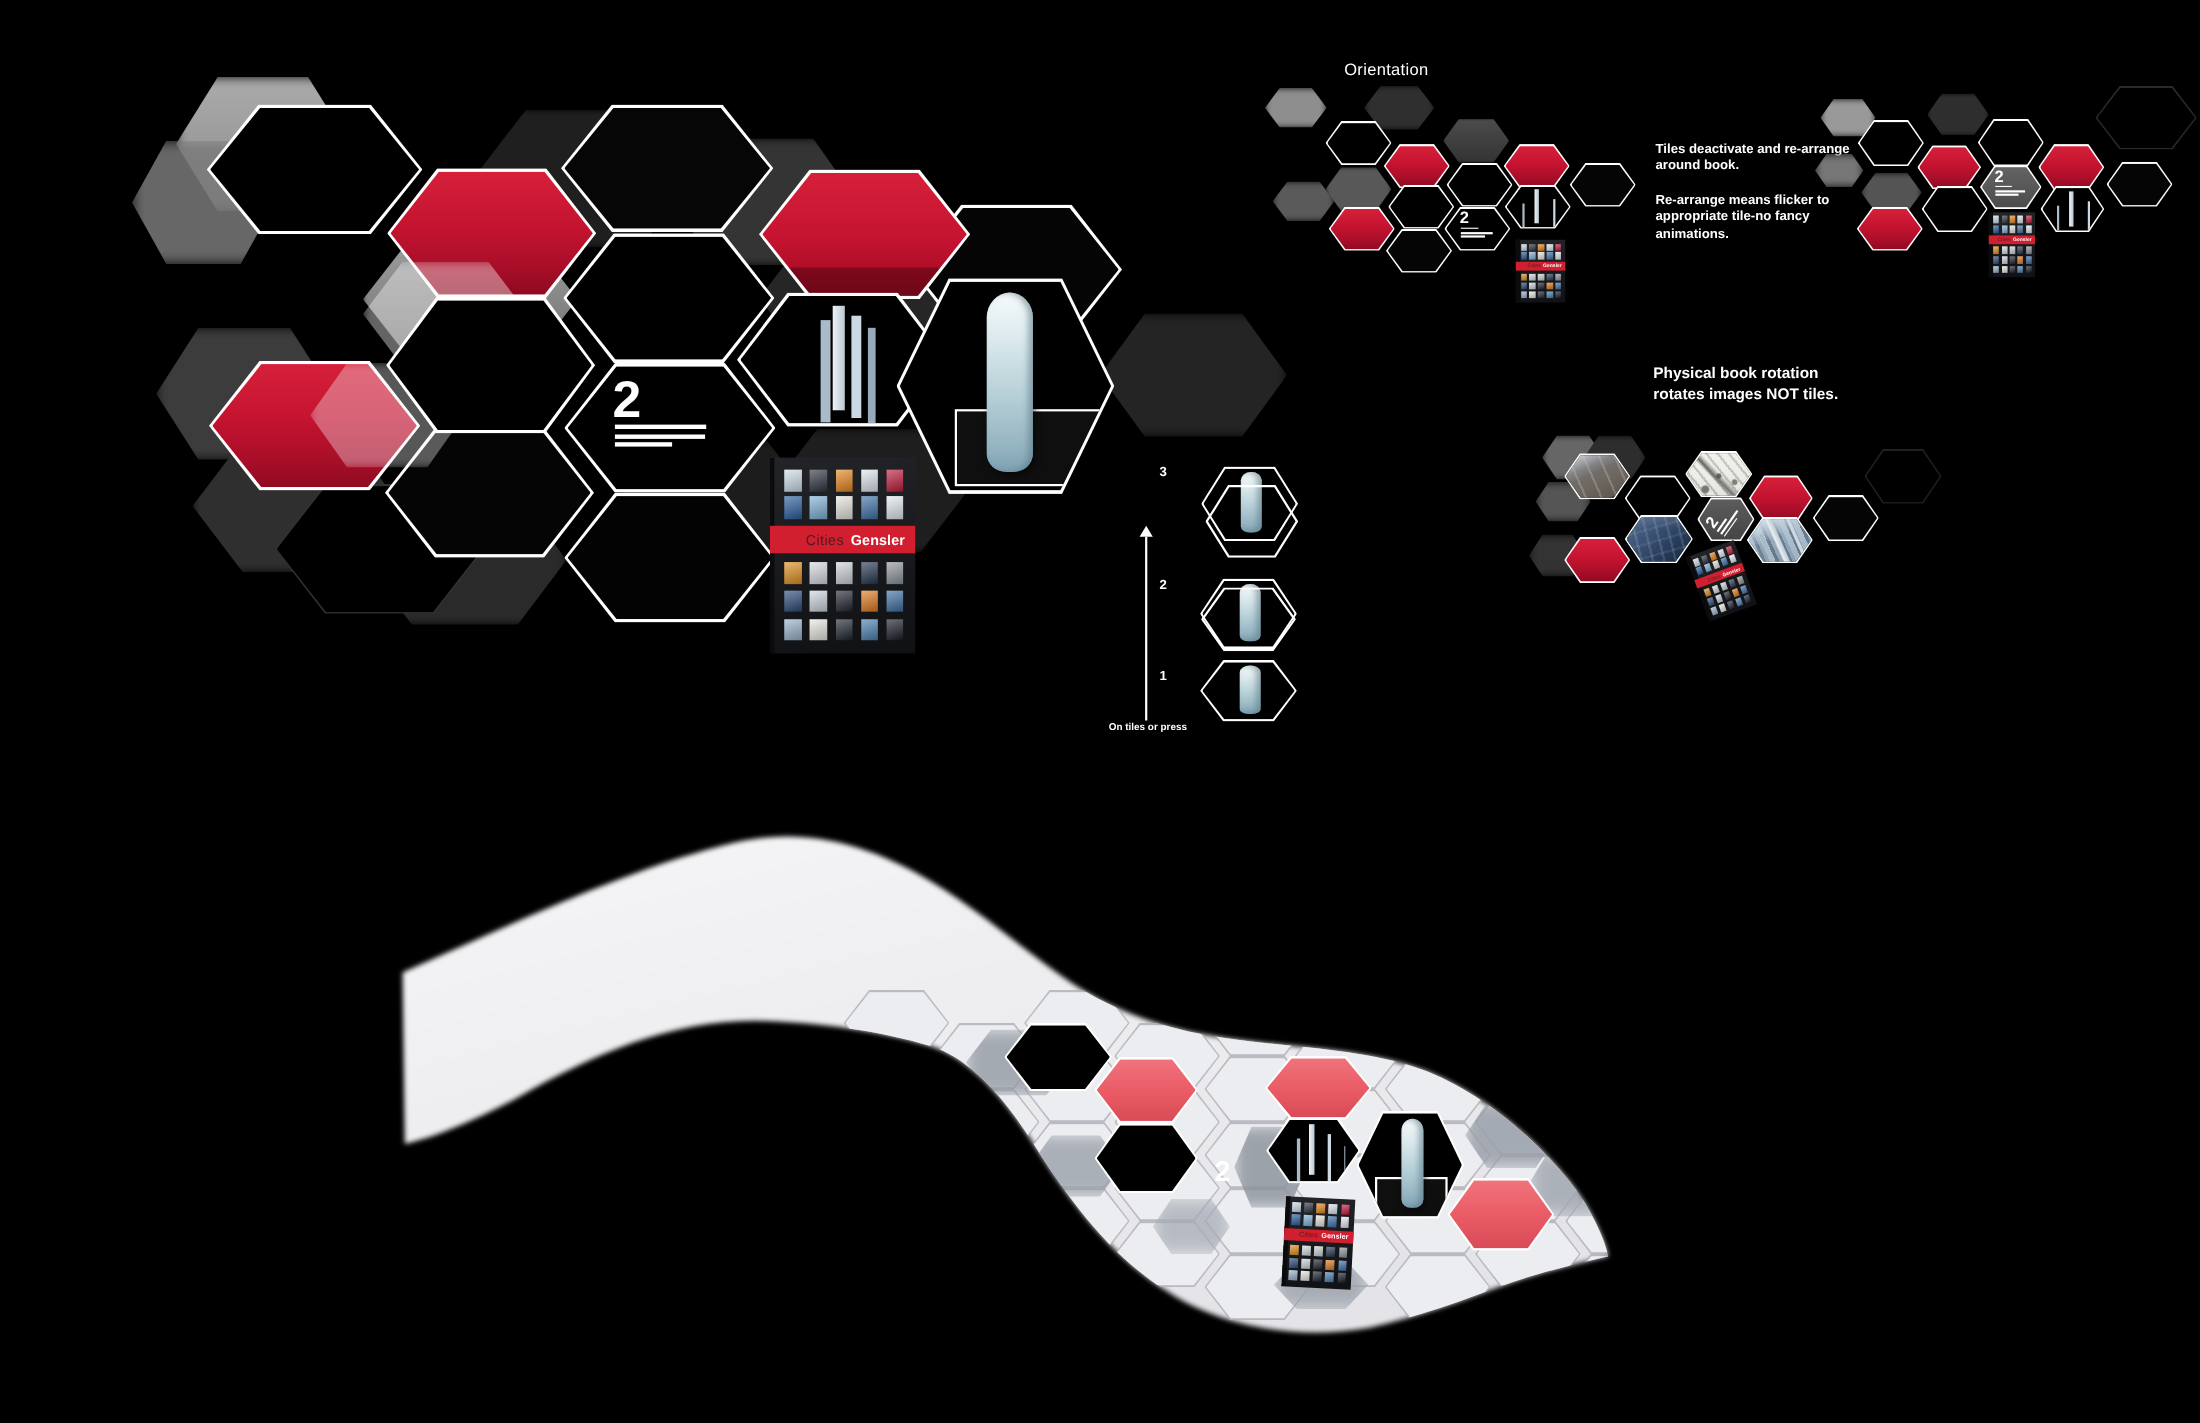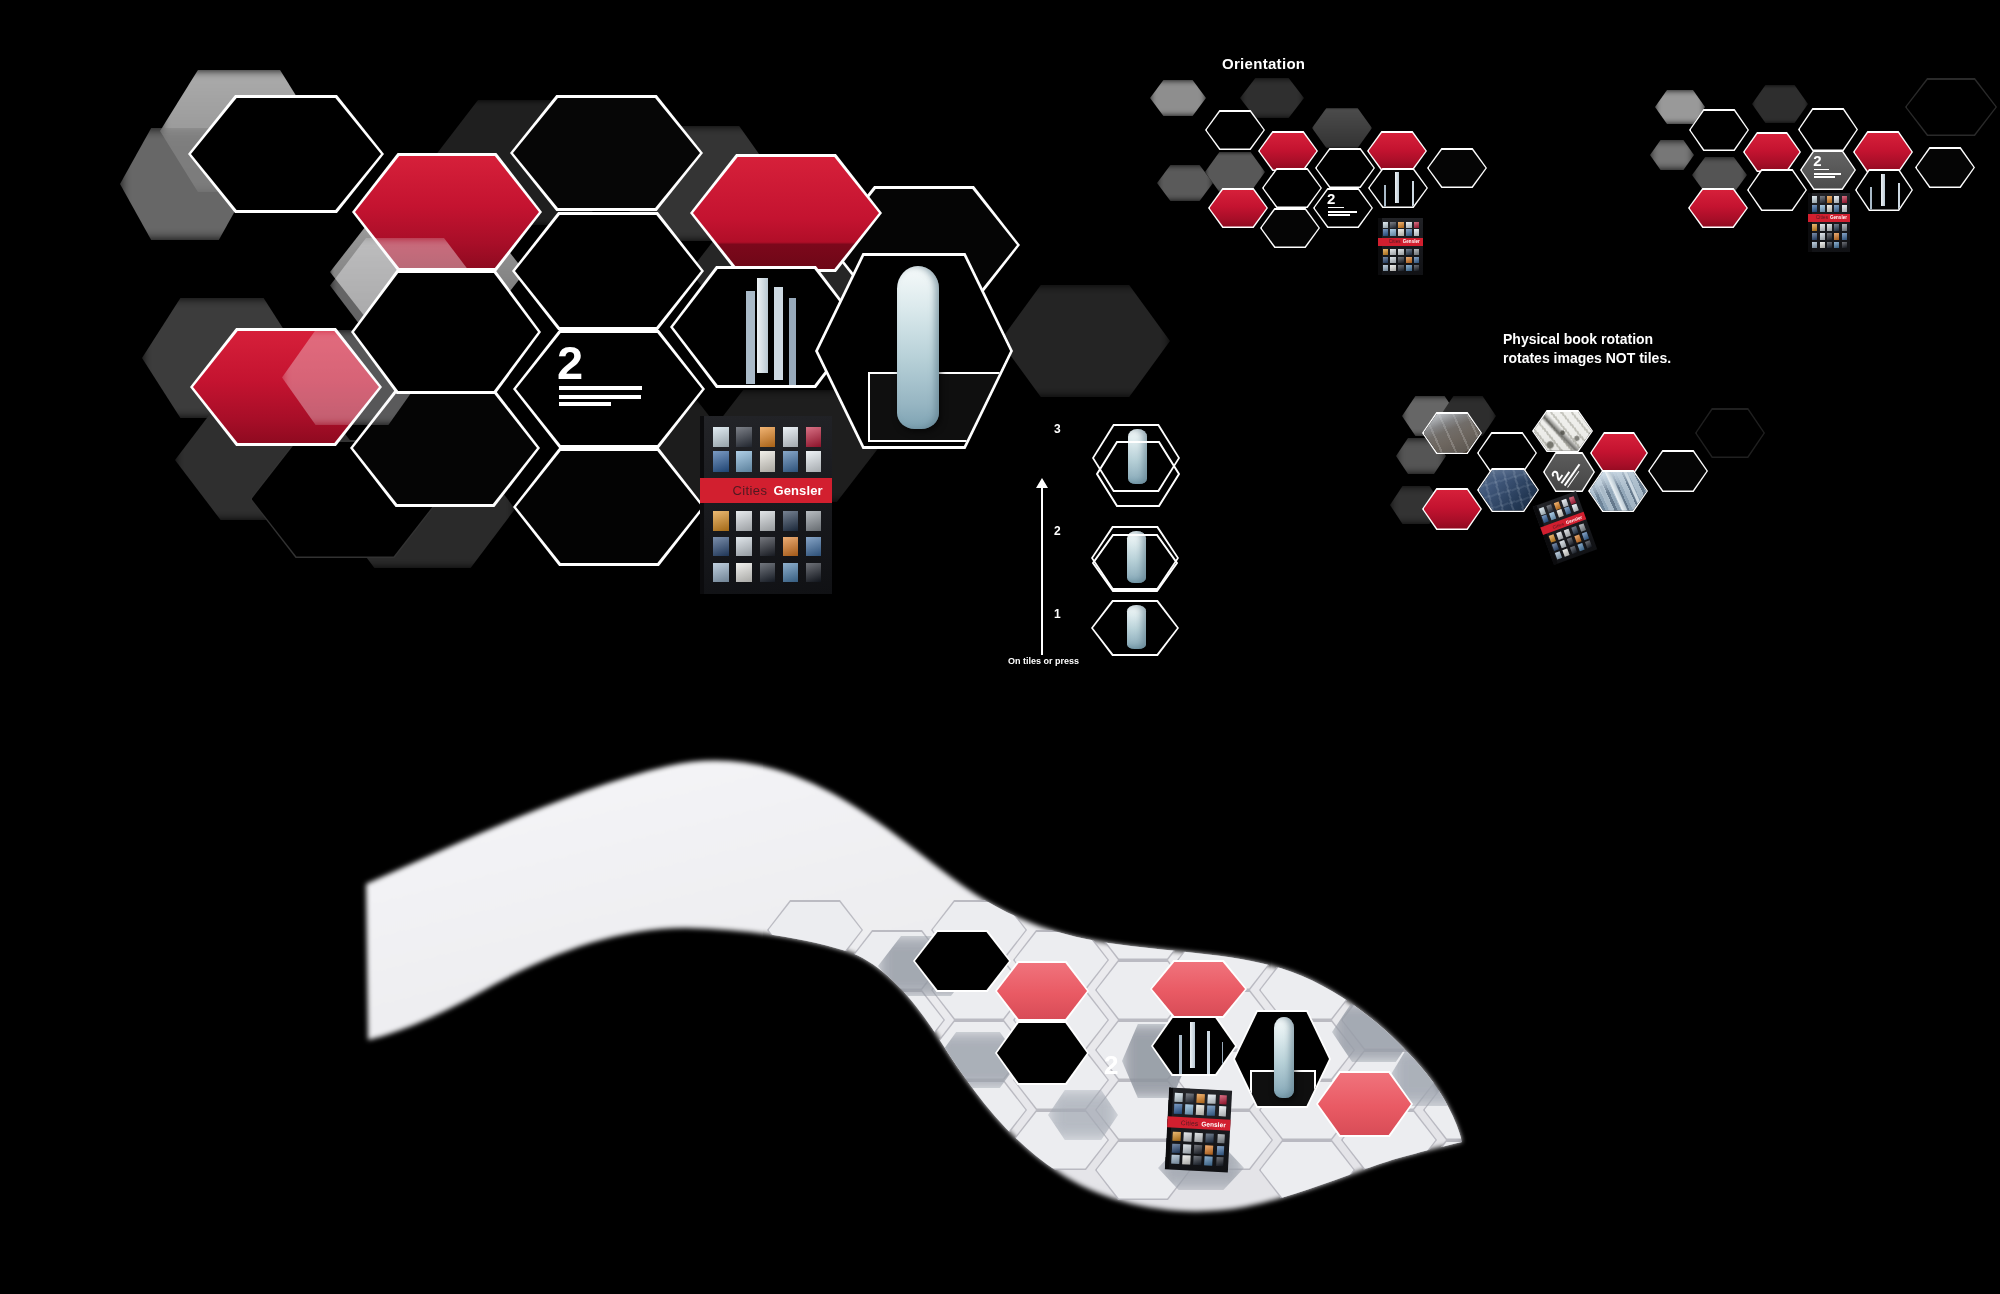--- a/index.html
+++ b/index.html
@@ -77,21 +77,21 @@
   .bt{height:35%;grid-template-rows:repeat(2,1fr);gap:9% 7%;padding:8% 8% 5% 10%;}
   .bbot{height:51%;grid-template-rows:repeat(3,1fr);gap:9% 7%;padding:6% 8% 9% 10%;}
   .bt div,.bbot div{background-image:linear-gradient(160deg,rgba(255,255,255,.38),rgba(0,0,0,.28));}
   .band{height:14%;background:#d21f2f;display:flex;align-items:center;justify-content:flex-end;
     padding-right:7%;gap:5%;box-sizing:border-box;}
   .band .bl{color:rgba(55,25,30,.85);font-weight:400;letter-spacing:.03em;}
   .band .bb2{color:#fff;font-weight:700;letter-spacing:.01em;}
   .book--lg{font-size:13px;}.book--md{font-size:6.5px;}.book--sm{font-size:4.5px;}
   
   .note{position:absolute;white-space:pre-line;color:#fff;}
-  .t-orient{font-size:15px;font-weight:700;letter-spacing:.02em;}
+  .t-orient{font-size:15px;font-weight:400;letter-spacing:.02em;}
   .t-ann{font-size:12px;font-weight:700;line-height:1.28;}
   .t-rot{font-size:14px;font-weight:600;line-height:1.35;}
   .t-touch{font-size:9px;font-weight:700;}
   .t-step{font-size:12px;font-weight:600;}
   .t-ribbon2{font-size:26px;font-weight:800;color:#fff;}
   
   .arrow-line{position:absolute;width:2px;background:#fff;}
   .arrow-head{position:absolute;width:0;height:0;border-left:6px solid transparent;
     border-right:6px solid transparent;border-bottom:10px solid #fff;}
   
@@ -437,20 +437,26 @@
   </svg>
   <div class="hex b2" style="left:1091px;top:600px;width:88px;height:56px;">
       <div class="hex-in img-tower"></div>
     </div>
 
   <div class="arrow-head" style="left:1036px;top:478px;"></div>
   <div class="arrow-line" style="left:1041px;top:488px;height:167px;"></div>
   <div class="note t-touch" style="left:1008px;top:656px;">On tiles or press</div>
 
   <div class="note t-orient" style="left:1222px;top:55px;">Orientation</div>
+  <div class="note t-ann" style="left:1505px;top:128px;width:200px;">Tiles deactivate and re-arrange
+around book.
+
+Re-arrange means flicker to
+appropriate tile-no fancy
+animations.</div>
   <div class="note t-rot" style="left:1503px;top:330px;width:220px;">Physical book rotation
 rotates images NOT tiles.</div>
 
   <div class="hb" style="left:1150px;top:80px;width:56px;height:36px;background:#8e8e8e;filter:blur(3px);"></div>
   <div class="hb" style="left:1157px;top:165px;width:56px;height:36px;background:#5a5a5a;filter:blur(3px);"></div>
   <div class="hb" style="left:1240px;top:78px;width:64px;height:40px;background:#2f2f2f;filter:blur(3px);"></div>
   <div class="hb" style="left:1205px;top:152px;width:60px;height:40px;background:#6f6f6f;filter:blur(2px);opacity:.8;"></div>
   <div class="hb" style="left:1312px;top:108px;width:60px;height:40px;background:linear-gradient(180deg,#4c4c4c,#333);filter:blur(1px);"></div>
   <div class="hex b1" style="left:1205px;top:110px;width:60px;height:40px;">
       <div class="hex-in img-office"></div>

